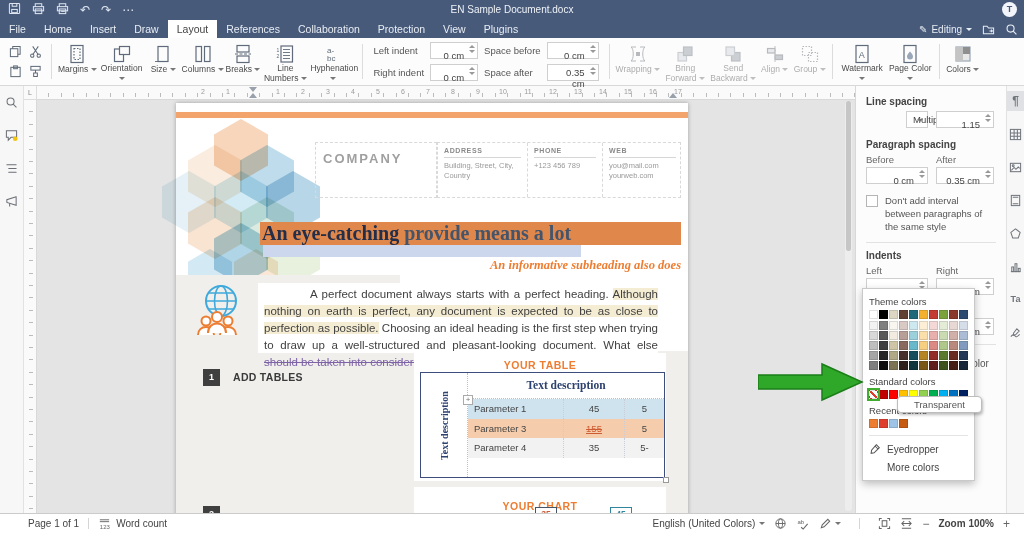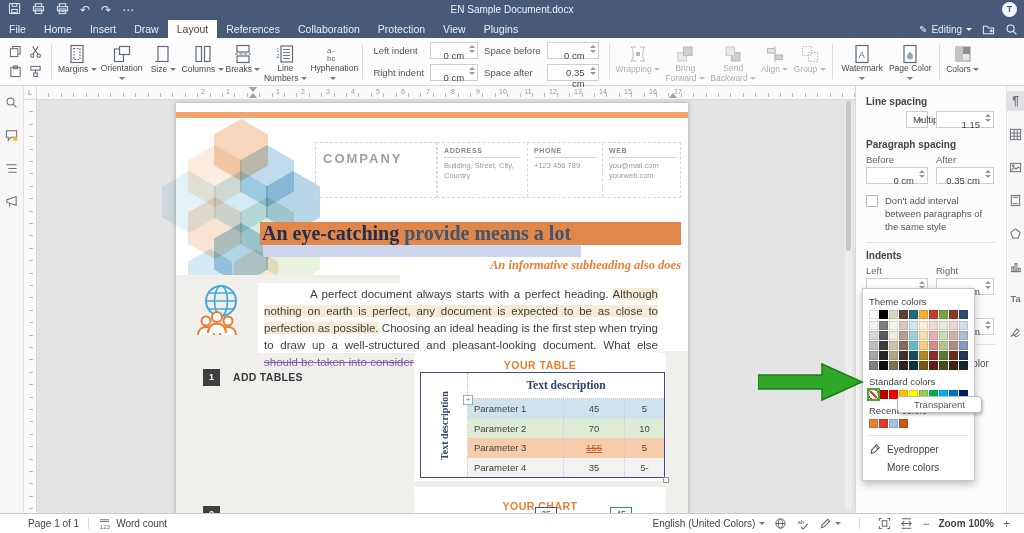--- a/index.html
+++ b/index.html
@@ -553,25 +553,20 @@
               <span>Text description</span>
             </div>
           <div class="main">
             <div class="thead">Text description</div>
             <div id="table-rows">
                 <div class="trow" style="background: rgb(207, 227, 239);">
                   <div class="c name">Parameter 1</div>
                   <div class="c num">45</div>
                   <div class="c num">5</div>
                 </div>
-                <div class="trow" style="background: rgb(223, 236, 211);">
-                  <div class="c name">Parameter 2</div>
-                  <div class="c num">70</div>
-                  <div class="c num">10</div>
-                </div>
                 <div class="trow" style="background: rgb(246, 205, 172);">
                   <div class="c name">Parameter 3</div>
                   <div class="c num">
                     <span class="struck">155</span>
                   </div>
                   <div class="c num">5</div>
                 </div>
                 <div class="trow" style="background: rgb(242, 242, 242);">
                   <div class="c name">Parameter 4</div>
                   <div class="c num">35</div>

